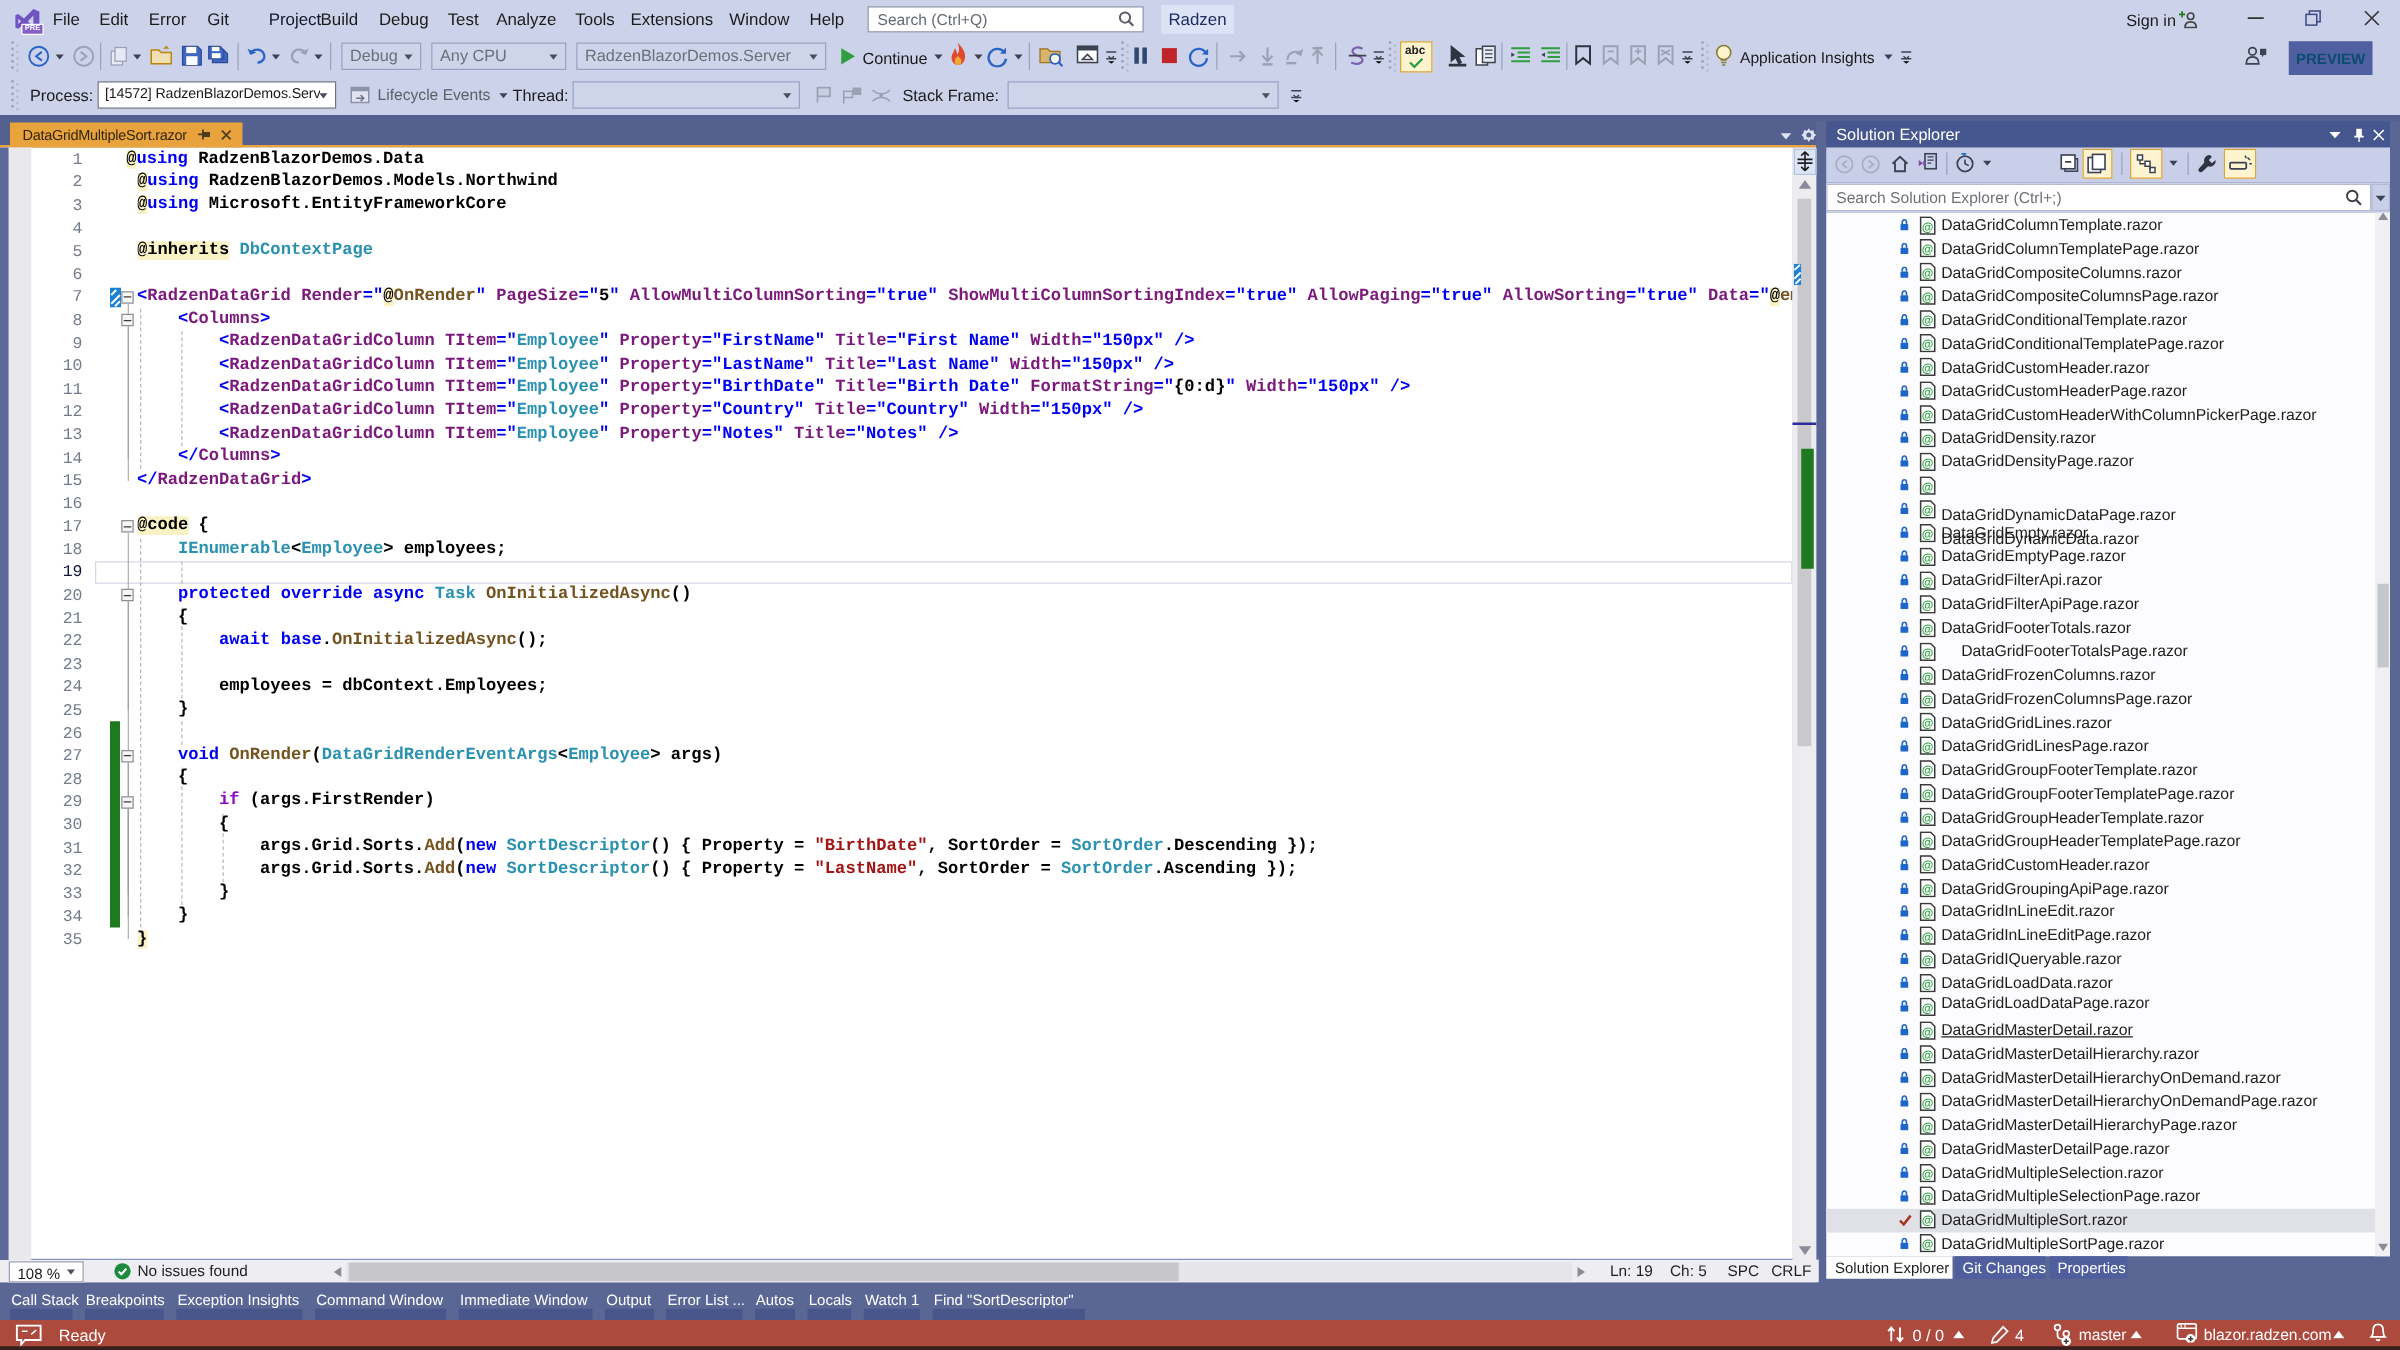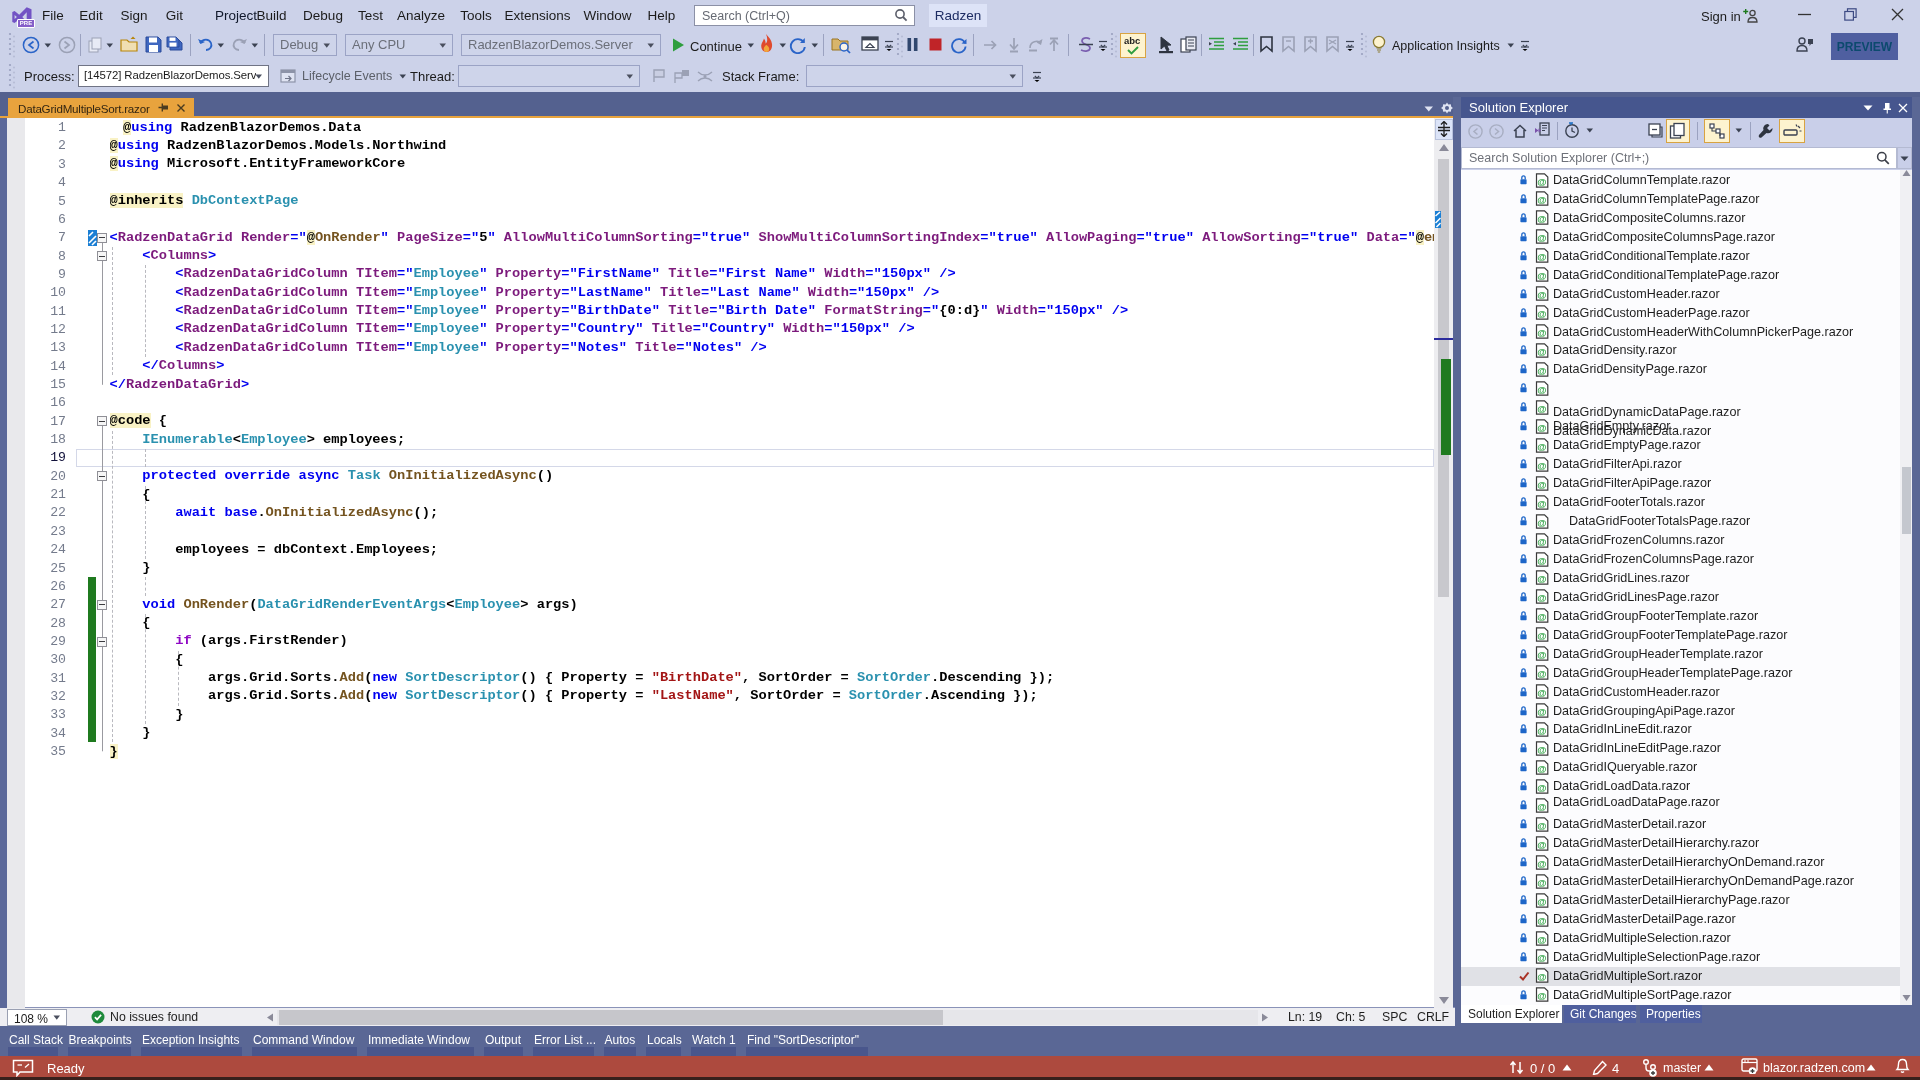--- a/index.html
+++ b/index.html
@@ -9,21 +9,21 @@
 <div style="position:absolute;left:0px;top:1006.5px;width:1455px;height:1px;background:#8a93b8;"></div>
 <div style="position:absolute;left:0px;top:1026px;width:1920px;height:30px;background:#5a6795;"></div>
 <div style="position:absolute;left:0px;top:1056px;width:1920px;height:24px;background:#ad4a3e;"></div>
 <div style="position:absolute;left:0px;top:1076.5px;width:1920px;height:3.5px;background:#38201c;"></div>
 <svg style="position:absolute;left:11px;top:6px;" width="22" height="22" viewBox="0 0 22 22">
     <path fill-rule="evenodd" d="M15.7 1.2 L20.5 3.2 V18.8 L15.7 20.8 L8.2 13.2 L3.6 16.9 L1.3 15.9 V6.1 L3.6 5.1 L8.2 8.8 Z M15.7 6.3 L11.3 11 L15.7 15.7 Z M3.6 8.9 L5.9 11 L3.6 13.1 Z" fill="#7253c4"></path>
   </svg>
 <div style="position:absolute;left:17px;top:18.5px;width:18px;height:9px;background:#8660c9;border:1px solid #fff;border-radius:1px;font:bold 6px 'Liberation Sans',sans-serif;color:#fff;text-align:center;line-height:7px">PRE</div>
 <div style="position:absolute;left:53px;top:7.5px;transform:translateX(-50%);font:normal 13.5px 'Liberation Sans',sans-serif;color:#1b1b1b;white-space:pre;">File</div>
 <div style="position:absolute;left:91px;top:7.5px;transform:translateX(-50%);font:normal 13.5px 'Liberation Sans',sans-serif;color:#1b1b1b;white-space:pre;">Edit</div>
-<div style="position:absolute;left:134px;top:7.5px;transform:translateX(-50%);font:normal 13.5px 'Liberation Sans',sans-serif;color:#1b1b1b;white-space:pre;">Sign</div>
+<div style="position:absolute;left:134px;top:7.5px;transform:translateX(-50%);font:normal 13.5px 'Liberation Sans',sans-serif;color:#1b1b1b;white-space:pre;">Error</div>
 <div style="position:absolute;left:174.5px;top:7.5px;transform:translateX(-50%);font:normal 13.5px 'Liberation Sans',sans-serif;color:#1b1b1b;white-space:pre;">Git</div>
 <div style="position:absolute;left:236px;top:7.5px;transform:translateX(-50%);font:normal 13.5px 'Liberation Sans',sans-serif;color:#0f172a;white-space:pre;">Project</div>
 <div style="position:absolute;left:271.5px;top:7.5px;transform:translateX(-50%);font:normal 13.5px 'Liberation Sans',sans-serif;color:#1b1b1b;white-space:pre;">Build</div>
 <div style="position:absolute;left:323px;top:7.5px;transform:translateX(-50%);font:normal 13.5px 'Liberation Sans',sans-serif;color:#1b1b1b;white-space:pre;">Debug</div>
 <div style="position:absolute;left:370.5px;top:7.5px;transform:translateX(-50%);font:normal 13.5px 'Liberation Sans',sans-serif;color:#1b1b1b;white-space:pre;">Test</div>
 <div style="position:absolute;left:421px;top:7.5px;transform:translateX(-50%);font:normal 13.5px 'Liberation Sans',sans-serif;color:#1b1b1b;white-space:pre;">Analyze</div>
 <div style="position:absolute;left:476px;top:7.5px;transform:translateX(-50%);font:normal 13.5px 'Liberation Sans',sans-serif;color:#1b1b1b;white-space:pre;">Tools</div>
 <div style="position:absolute;left:537.5px;top:7.5px;transform:translateX(-50%);font:normal 13.5px 'Liberation Sans',sans-serif;color:#1b1b1b;white-space:pre;">Extensions</div>
 <div style="position:absolute;left:607.5px;top:7.5px;transform:translateX(-50%);font:normal 13.5px 'Liberation Sans',sans-serif;color:#1b1b1b;white-space:pre;">Window</div>
 <div style="position:absolute;left:661.5px;top:7.5px;transform:translateX(-50%);font:normal 13.5px 'Liberation Sans',sans-serif;color:#1b1b1b;white-space:pre;">Help</div>
@@ -475,21 +475,21 @@
 <div style="position:absolute;left:99.3px;top:255.62500000000003px;width:6px;height:1.2px;background:#3c3c40;"></div>
 <div style="position:absolute;left:97.3px;top:416.375px;width:10px;height:10px;background:#f6f6f6;border:1px solid #8f8f96"></div>
 <div style="position:absolute;left:99.3px;top:420.775px;width:6px;height:1.2px;background:#3c3c40;"></div>
 <div style="position:absolute;left:97.3px;top:471.42500000000007px;width:10px;height:10px;background:#f6f6f6;border:1px solid #8f8f96"></div>
 <div style="position:absolute;left:99.3px;top:475.82500000000005px;width:6px;height:1.2px;background:#3c3c40;"></div>
 <div style="position:absolute;left:97.3px;top:599.875px;width:10px;height:10px;background:#f6f6f6;border:1px solid #8f8f96"></div>
 <div style="position:absolute;left:99.3px;top:604.275px;width:6px;height:1.2px;background:#3c3c40;"></div>
 <div style="position:absolute;left:97.3px;top:636.575px;width:10px;height:10px;background:#f6f6f6;border:1px solid #8f8f96"></div>
 <div style="position:absolute;left:99.3px;top:640.975px;width:6px;height:1.2px;background:#3c3c40;"></div>
 <svg style="position:absolute;left:88px;top:229.89999999999998px;" width="9" height="16" viewBox="0 0 9 16"></svg>
-<div style="position:absolute;left:123px;top:118.6px;width:1524px;height:18.35px;overflow:hidden;font:bold 13.7px 'Liberation Mono',monospace;letter-spacing:0;white-space:pre;line-height:18.35px"><span style="color:#000;background:#f9f2c5">@</span><span style="color:#0000f0">using</span><span style="color:#000"> RadzenBlazorDemos.Data</span></div>
+<div style="position:absolute;left:101px;top:118.6px;width:1524px;height:18.35px;overflow:hidden;font:bold 13.7px 'Liberation Mono',monospace;letter-spacing:0;white-space:pre;line-height:18.35px"><span style="color:#000;background:#f9f2c5">@</span><span style="color:#0000f0">using</span><span style="color:#000"> RadzenBlazorDemos.Data</span></div>
 <div style="position:absolute;left:109.5px;top:136.95px;width:1324.5px;height:18.35px;overflow:hidden;font:bold 13.7px 'Liberation Mono',monospace;letter-spacing:0;white-space:pre;line-height:18.35px"><span style="color:#000;background:#f9f2c5">@</span><span style="color:#0000f0">using</span><span style="color:#000"> RadzenBlazorDemos.Models.Northwind</span></div>
 <div style="position:absolute;left:109.5px;top:155.3px;width:1324.5px;height:18.35px;overflow:hidden;font:bold 13.7px 'Liberation Mono',monospace;letter-spacing:0;white-space:pre;line-height:18.35px"><span style="color:#000;background:#f9f2c5">@</span><span style="color:#0000f0">using</span><span style="color:#000"> Microsoft.EntityFrameworkCore</span></div>
 <div style="position:absolute;left:109.5px;top:192.0px;width:1324.5px;height:18.35px;overflow:hidden;font:bold 13.7px 'Liberation Mono',monospace;letter-spacing:0;white-space:pre;line-height:18.35px"><span style="color:#000;background:#f9f2c5">@inherits</span><span style="color:#000"> </span><span style="color:#2a91af">DbContextPage</span></div>
 <div style="position:absolute;left:109.5px;top:228.7px;width:1324.5px;height:18.35px;overflow:hidden;font:bold 13.7px 'Liberation Mono',monospace;letter-spacing:0;white-space:pre;line-height:18.35px"><span style="color:#0000f0">&lt;</span><span style="color:#7c1a7c">RadzenDataGrid</span><span style="color:#000"> </span><span style="color:#7c1a7c">Render</span><span style="color:#0000f0">="</span><span style="color:#000;background:#f9f2c5">@</span><span style="color:#74531f">OnRender</span><span style="color:#0000f0">"</span><span style="color:#000"> </span><span style="color:#7c1a7c">PageSize</span><span style="color:#0000f0">="</span><span style="color:#000">5</span><span style="color:#0000f0">"</span><span style="color:#000"> </span><span style="color:#7c1a7c">AllowMultiColumnSorting</span><span style="color:#0000f0">="</span><span style="color:#0000f0">true</span><span style="color:#0000f0">"</span><span style="color:#000"> </span><span style="color:#7c1a7c">ShowMultiColumnSortingIndex</span><span style="color:#0000f0">="</span><span style="color:#0000f0">true</span><span style="color:#0000f0">"</span><span style="color:#000"> </span><span style="color:#7c1a7c">AllowPaging</span><span style="color:#0000f0">="</span><span style="color:#0000f0">true</span><span style="color:#0000f0">"</span><span style="color:#000"> </span><span style="color:#7c1a7c">AllowSorting</span><span style="color:#0000f0">="</span><span style="color:#0000f0">true</span><span style="color:#0000f0">"</span><span style="color:#000"> </span><span style="color:#7c1a7c">Data</span><span style="color:#0000f0">="</span><span style="color:#000;background:#f9f2c5">@</span><span style="color:#74531f">employees"</span></div>
 <div style="position:absolute;left:109.5px;top:247.05px;width:1324.5px;height:18.35px;overflow:hidden;font:bold 13.7px 'Liberation Mono',monospace;letter-spacing:0;white-space:pre;line-height:18.35px"><span style="color:#000">    </span><span style="color:#0000f0">&lt;</span><span style="color:#7c1a7c">Columns</span><span style="color:#0000f0">&gt;</span></div>
 <div style="position:absolute;left:109.5px;top:265.4px;width:1324.5px;height:18.35px;overflow:hidden;font:bold 13.7px 'Liberation Mono',monospace;letter-spacing:0;white-space:pre;line-height:18.35px"><span style="color:#000">        </span><span style="color:#0000f0">&lt;</span><span style="color:#7c1a7c">RadzenDataGridColumn</span><span style="color:#000"> </span><span style="color:#7c1a7c">TItem</span><span style="color:#0000f0">="</span><span style="color:#2a91af">Employee</span><span style="color:#0000f0">"</span><span style="color:#000"> </span><span style="color:#7c1a7c">Property</span><span style="color:#0000f0">="</span><span style="color:#0000f0">FirstName</span><span style="color:#0000f0">"</span><span style="color:#000"> </span><span style="color:#7c1a7c">Title</span><span style="color:#0000f0">="</span><span style="color:#0000f0">First Name</span><span style="color:#0000f0">"</span><span style="color:#000"> </span><span style="color:#7c1a7c">Width</span><span style="color:#0000f0">="</span><span style="color:#0000f0">150px</span><span style="color:#0000f0">"</span><span style="color:#000"> </span><span style="color:#0000f0">/&gt;</span></div>
 <div style="position:absolute;left:109.5px;top:283.75px;width:1324.5px;height:18.35px;overflow:hidden;font:bold 13.7px 'Liberation Mono',monospace;letter-spacing:0;white-space:pre;line-height:18.35px"><span style="color:#000">        </span><span style="color:#0000f0">&lt;</span><span style="color:#7c1a7c">RadzenDataGridColumn</span><span style="color:#000"> </span><span style="color:#7c1a7c">TItem</span><span style="color:#0000f0">="</span><span style="color:#2a91af">Employee</span><span style="color:#0000f0">"</span><span style="color:#000"> </span><span style="color:#7c1a7c">Property</span><span style="color:#0000f0">="</span><span style="color:#0000f0">LastName</span><span style="color:#0000f0">"</span><span style="color:#000"> </span><span style="color:#7c1a7c">Title</span><span style="color:#0000f0">="</span><span style="color:#0000f0">Last Name</span><span style="color:#0000f0">"</span><span style="color:#000"> </span><span style="color:#7c1a7c">Width</span><span style="color:#0000f0">="</span><span style="color:#0000f0">150px</span><span style="color:#0000f0">"</span><span style="color:#000"> </span><span style="color:#0000f0">/&gt;</span></div>
 <div style="position:absolute;left:109.5px;top:302.1px;width:1324.5px;height:18.35px;overflow:hidden;font:bold 13.7px 'Liberation Mono',monospace;letter-spacing:0;white-space:pre;line-height:18.35px"><span style="color:#000">        </span><span style="color:#0000f0">&lt;</span><span style="color:#7c1a7c">RadzenDataGridColumn</span><span style="color:#000"> </span><span style="color:#7c1a7c">TItem</span><span style="color:#0000f0">="</span><span style="color:#2a91af">Employee</span><span style="color:#0000f0">"</span><span style="color:#000"> </span><span style="color:#7c1a7c">Property</span><span style="color:#0000f0">="</span><span style="color:#0000f0">BirthDate</span><span style="color:#0000f0">"</span><span style="color:#000"> </span><span style="color:#7c1a7c">Title</span><span style="color:#0000f0">="</span><span style="color:#0000f0">Birth Date</span><span style="color:#0000f0">"</span><span style="color:#000"> </span><span style="color:#7c1a7c">FormatString</span><span style="color:#0000f0">="</span><span style="color:#000">{0:d}</span><span style="color:#0000f0">"</span><span style="color:#000"> </span><span style="color:#7c1a7c">Width</span><span style="color:#0000f0">="</span><span style="color:#0000f0">150px</span><span style="color:#0000f0">"</span><span style="color:#000"> </span><span style="color:#0000f0">/&gt;</span></div>
 <div style="position:absolute;left:109.5px;top:320.45000000000005px;width:1324.5px;height:18.35px;overflow:hidden;font:bold 13.7px 'Liberation Mono',monospace;letter-spacing:0;white-space:pre;line-height:18.35px"><span style="color:#000">        </span><span style="color:#0000f0">&lt;</span><span style="color:#7c1a7c">RadzenDataGridColumn</span><span style="color:#000"> </span><span style="color:#7c1a7c">TItem</span><span style="color:#0000f0">="</span><span style="color:#2a91af">Employee</span><span style="color:#0000f0">"</span><span style="color:#000"> </span><span style="color:#7c1a7c">Property</span><span style="color:#0000f0">="</span><span style="color:#0000f0">Country</span><span style="color:#0000f0">"</span><span style="color:#000"> </span><span style="color:#7c1a7c">Title</span><span style="color:#0000f0">="</span><span style="color:#0000f0">Country</span><span style="color:#0000f0">"</span><span style="color:#000"> </span><span style="color:#7c1a7c">Width</span><span style="color:#0000f0">="</span><span style="color:#0000f0">150px</span><span style="color:#0000f0">"</span><span style="color:#000"> </span><span style="color:#0000f0">/&gt;</span></div>
 <div style="position:absolute;left:109.5px;top:338.8px;width:1324.5px;height:18.35px;overflow:hidden;font:bold 13.7px 'Liberation Mono',monospace;letter-spacing:0;white-space:pre;line-height:18.35px"><span style="color:#000">        </span><span style="color:#0000f0">&lt;</span><span style="color:#7c1a7c">RadzenDataGridColumn</span><span style="color:#000"> </span><span style="color:#7c1a7c">TItem</span><span style="color:#0000f0">="</span><span style="color:#2a91af">Employee</span><span style="color:#0000f0">"</span><span style="color:#000"> </span><span style="color:#7c1a7c">Property</span><span style="color:#0000f0">="</span><span style="color:#0000f0">Notes</span><span style="color:#0000f0">"</span><span style="color:#000"> </span><span style="color:#7c1a7c">Title</span><span style="color:#0000f0">="</span><span style="color:#0000f0">Notes</span><span style="color:#0000f0">"</span><span style="color:#000"> </span><span style="color:#0000f0">/&gt;</span></div>
@@ -1006,21 +1006,21 @@
   </svg>
 <div style="position:absolute;left:1553px;top:795px;font:normal 12.6px 'Liberation Sans',sans-serif;color:#1e1e1e;white-space:pre;">DataGridLoadDataPage.razor</div>
 <svg style="position:absolute;left:1519px;top:819.2px;" width="11" height="11" viewBox="0 0 11 11">
     <path d="M2.8 4.2 L2.8 2.9 Q2.8 0.8 4.5 0.8 Q6.2 0.8 6.2 2.9 L6.2 4.2" fill="none" stroke="#1e66c8" stroke-width="1.3"></path>
     <rect x="1.4" y="4.2" width="6.2" height="5" rx="0.7" fill="#1e66c8"></rect>
   </svg>
 <svg style="position:absolute;left:1535px;top:816.8px;" width="14" height="15" viewBox="0 0 14 15">
     <path d="M1.5 0.8 L9.5 0.8 L12.8 4 L12.8 14.2 L1.5 14.2 Z" fill="#fff" stroke="#3a3a3a" stroke-width="1.2"></path>
     <text x="7" y="11.5" font-family="Liberation Sans" font-size="9.5" font-weight="bold" fill="#2ea043" text-anchor="middle">@</text>
   </svg>
-<div style="position:absolute;left:1553px;top:817.2px;font:normal 12.6px 'Liberation Sans',sans-serif;color:#1e1e1e;white-space:pre;">DataGridMasterDetail.razor</div>
+<div style="position:absolute;left:1553px;top:817.2px;font:normal 12.6px 'Liberation Sans',sans-serif;color:#1e1e1e;white-space:pre;text-decoration:underline;">DataGridMasterDetail.razor</div>
 <svg style="position:absolute;left:1519px;top:838.1500000000001px;" width="11" height="11" viewBox="0 0 11 11">
     <path d="M2.8 4.2 L2.8 2.9 Q2.8 0.8 4.5 0.8 Q6.2 0.8 6.2 2.9 L6.2 4.2" fill="none" stroke="#1e66c8" stroke-width="1.3"></path>
     <rect x="1.4" y="4.2" width="6.2" height="5" rx="0.7" fill="#1e66c8"></rect>
   </svg>
 <svg style="position:absolute;left:1535px;top:835.75px;" width="14" height="15" viewBox="0 0 14 15">
     <path d="M1.5 0.8 L9.5 0.8 L12.8 4 L12.8 14.2 L1.5 14.2 Z" fill="#fff" stroke="#3a3a3a" stroke-width="1.2"></path>
     <text x="7" y="11.5" font-family="Liberation Sans" font-size="9.5" font-weight="bold" fill="#2ea043" text-anchor="middle">@</text>
   </svg>
 <div style="position:absolute;left:1553px;top:836.1500000000001px;font:normal 12.6px 'Liberation Sans',sans-serif;color:#1e1e1e;white-space:pre;">DataGridMasterDetailHierarchy.razor</div>
 <svg style="position:absolute;left:1519px;top:857.0999999999999px;" width="11" height="11" viewBox="0 0 11 11">

